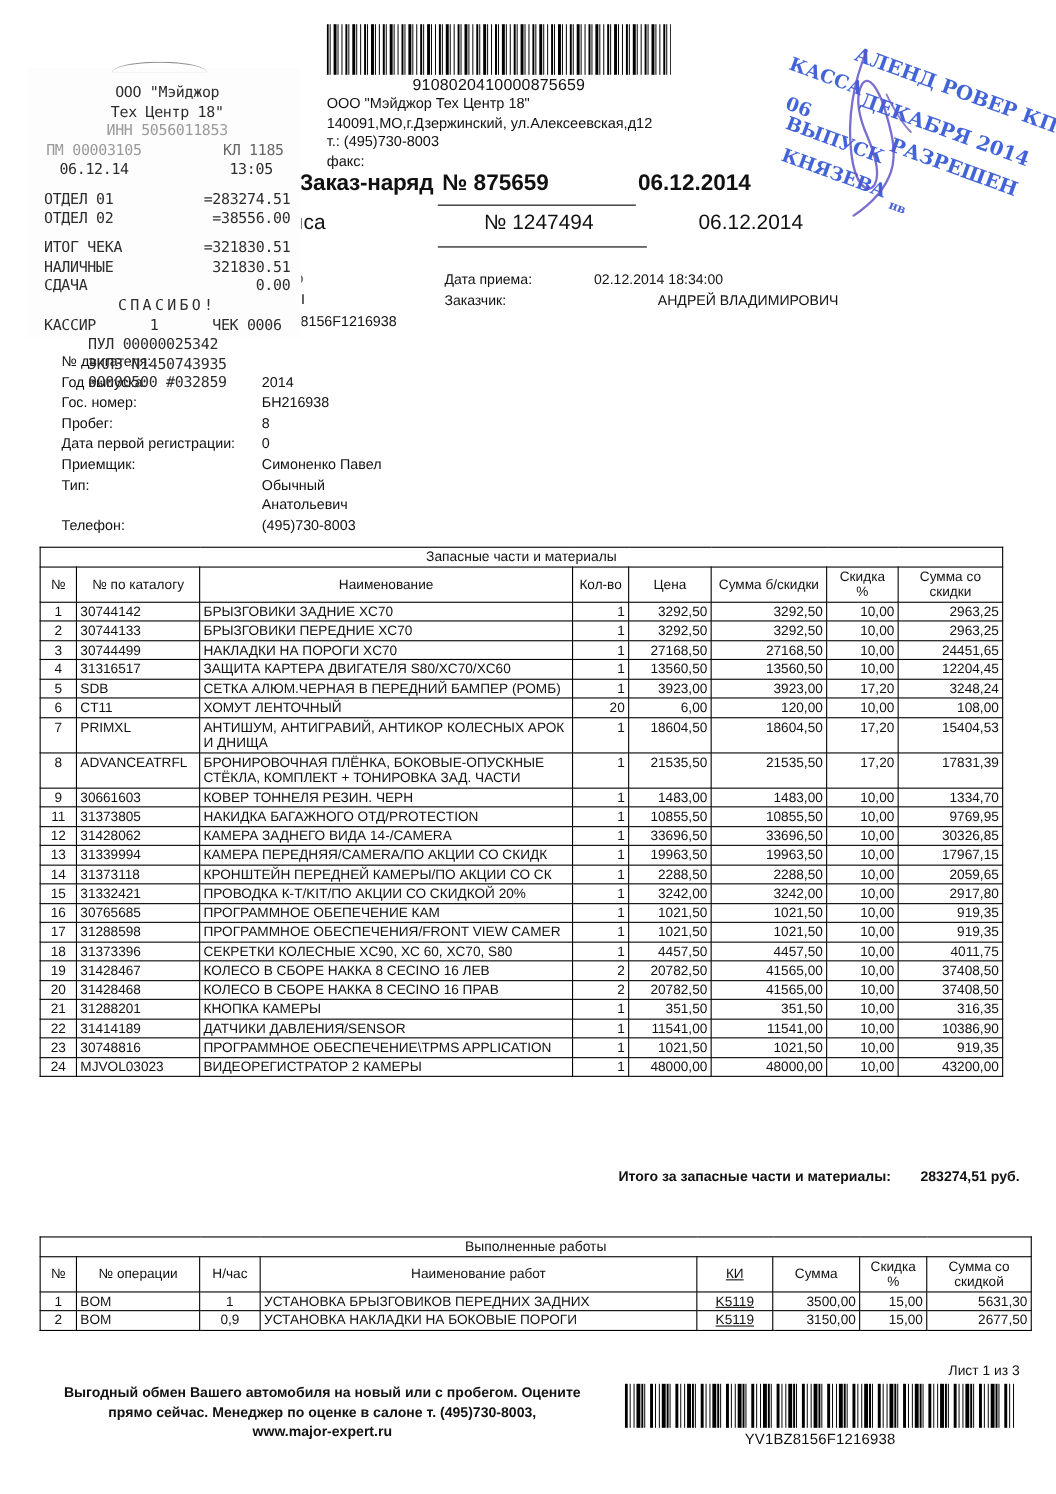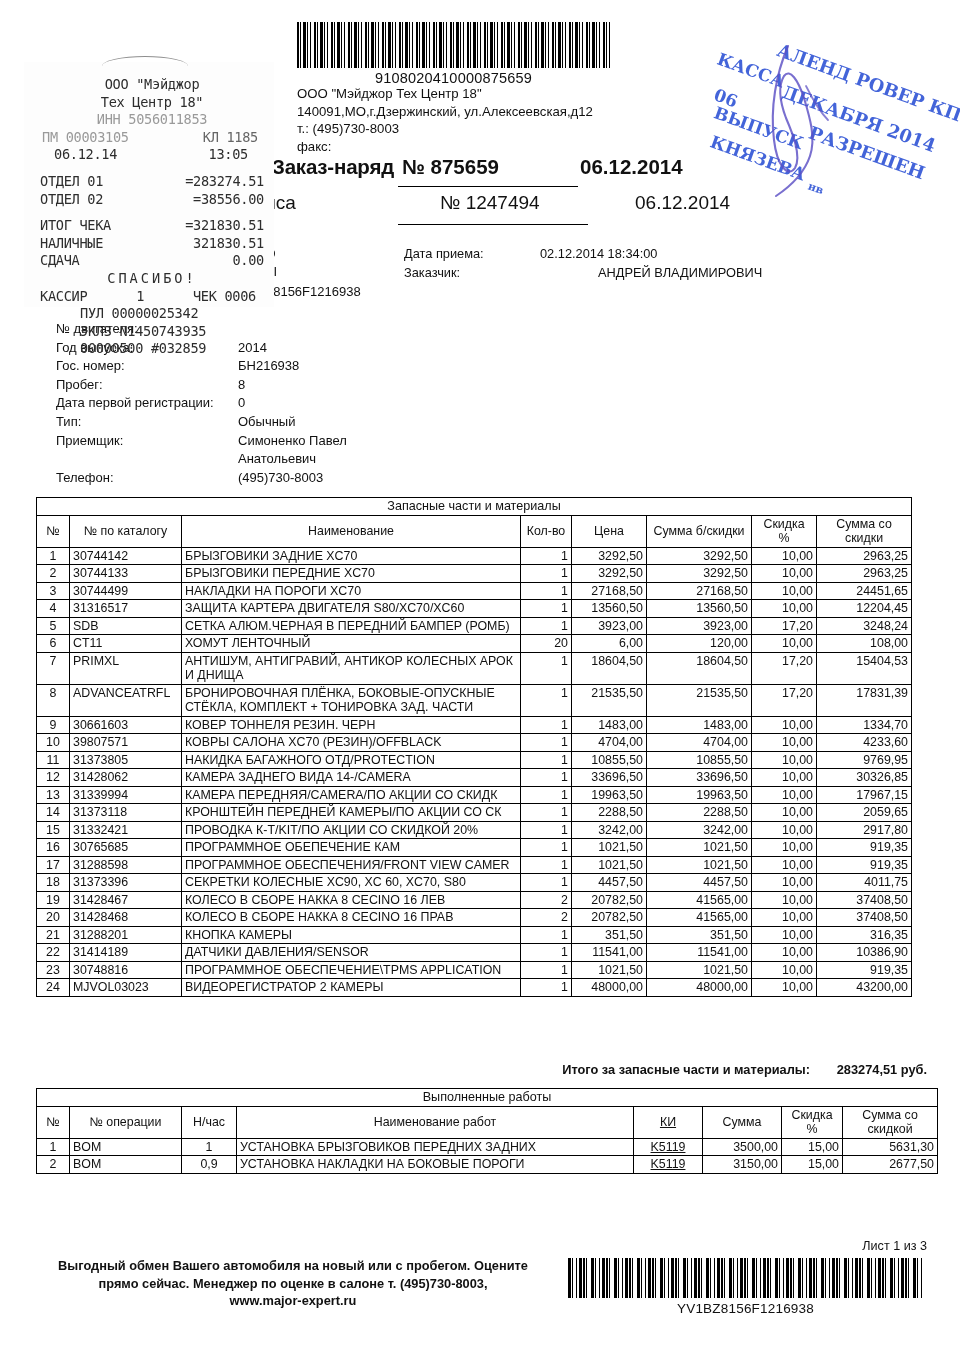--- a/index.html
+++ b/index.html
@@ -179,21 +179,21 @@
   }
   .totals-value {
     position: absolute;
     right: 33px;
     top: 1062px;
     font-size: 12.8px;
     font-weight: bold;
     white-space: nowrap;
   }
 
-  #works-table { left: 36px; top: 1088px; }
+  #works-table { left: 36px; top: 1124px; }
   .w-num  { width: 26px;  text-align: center; }
   .w-op   { width: 105px; }
   .w-hrs  { width: 48px;  text-align: center; }
   .w-name { width: 390px; }
   .w-ki   { width: 62px;  text-align: center; text-decoration: underline; }
   .w-sum  { width: 72px;  text-align: right; }
   .w-disc { width: 54px;  text-align: right; }
   .w-fin  { width: 88px;  text-align: right; }
 
   
@@ -333,26 +333,26 @@
     </div>
     <div class="row">
       <div class="lbl">Пробег:</div>
       <div class="val">8</div>
     </div>
     <div class="row">
       <div class="lbl">Дата первой регистрации:</div>
       <div class="val">0</div>
     </div>
     <div class="row">
+      <div class="lbl">Приемщик:</div>
+      <div class="val">Симоненко Павел</div>
+    </div>
+    <div class="row">
       <div class="lbl">Тип:</div>
       <div class="val">Обычный</div>
-    </div>
-    <div class="row">
-      <div class="lbl">Приемщик:</div>
-      <div class="val">Симоненко Павел</div>
     </div>
     <div class="row">
       <div class="lbl"></div>
       <div class="val">Анатольевич</div>
     </div>
     <div class="row">
       <div class="lbl">Телефон:</div>
       <div class="val">(495)730-8003</div>
     </div>
   </div>
@@ -464,30 +464,20 @@
         <td class="c-num">9</td>
         <td class="c-cat">30661603</td>
         <td class="c-name">КОВЕР ТОННЕЛЯ РЕЗИН. ЧЕРН</td>
         <td class="c-qty">1</td>
         <td class="c-price">1483,00</td>
         <td class="c-sum">1483,00</td>
         <td class="c-disc">10,00</td>
         <td class="c-final">1334,70</td>
       </tr>
       <tr>
-        <td class="c-num">10</td>
-        <td class="c-cat">39807571</td>
-        <td class="c-name">КОВРЫ САЛОНА XC70 (РЕЗИН)/OFFBLACK</td>
-        <td class="c-qty">1</td>
-        <td class="c-price">4704,00</td>
-        <td class="c-sum">4704,00</td>
-        <td class="c-disc">10,00</td>
-        <td class="c-final">4233,60</td>
-      </tr>
-      <tr>
         <td class="c-num">11</td>
         <td class="c-cat">31373805</td>
         <td class="c-name">НАКИДКА БАГАЖНОГО ОТД/PROTECTION</td>
         <td class="c-qty">1</td>
         <td class="c-price">10855,50</td>
         <td class="c-sum">10855,50</td>
         <td class="c-disc">10,00</td>
         <td class="c-final">9769,95</td>
       </tr>
       <tr>

